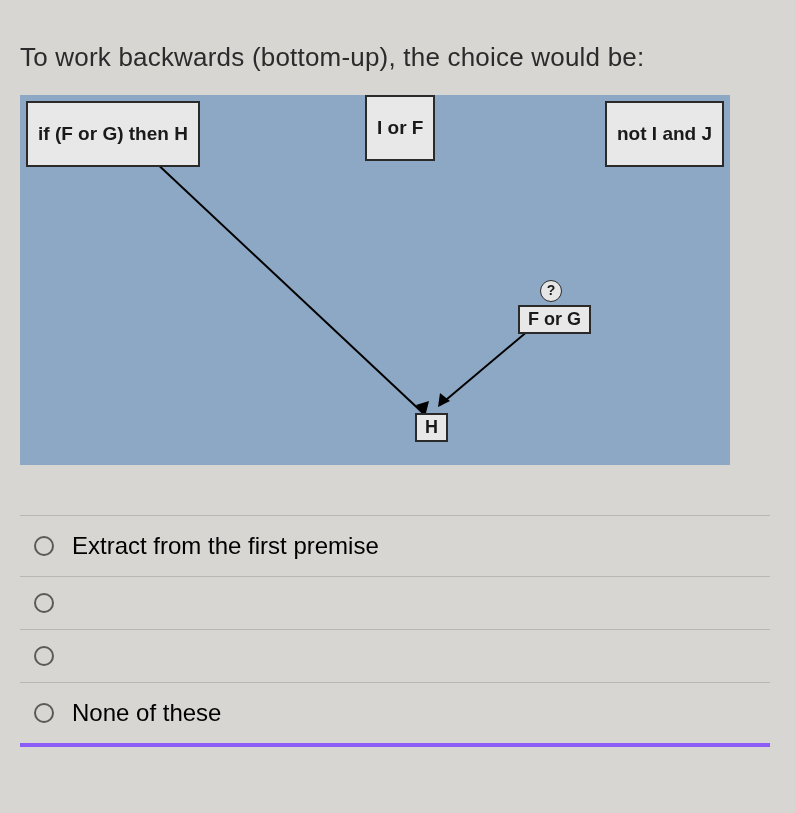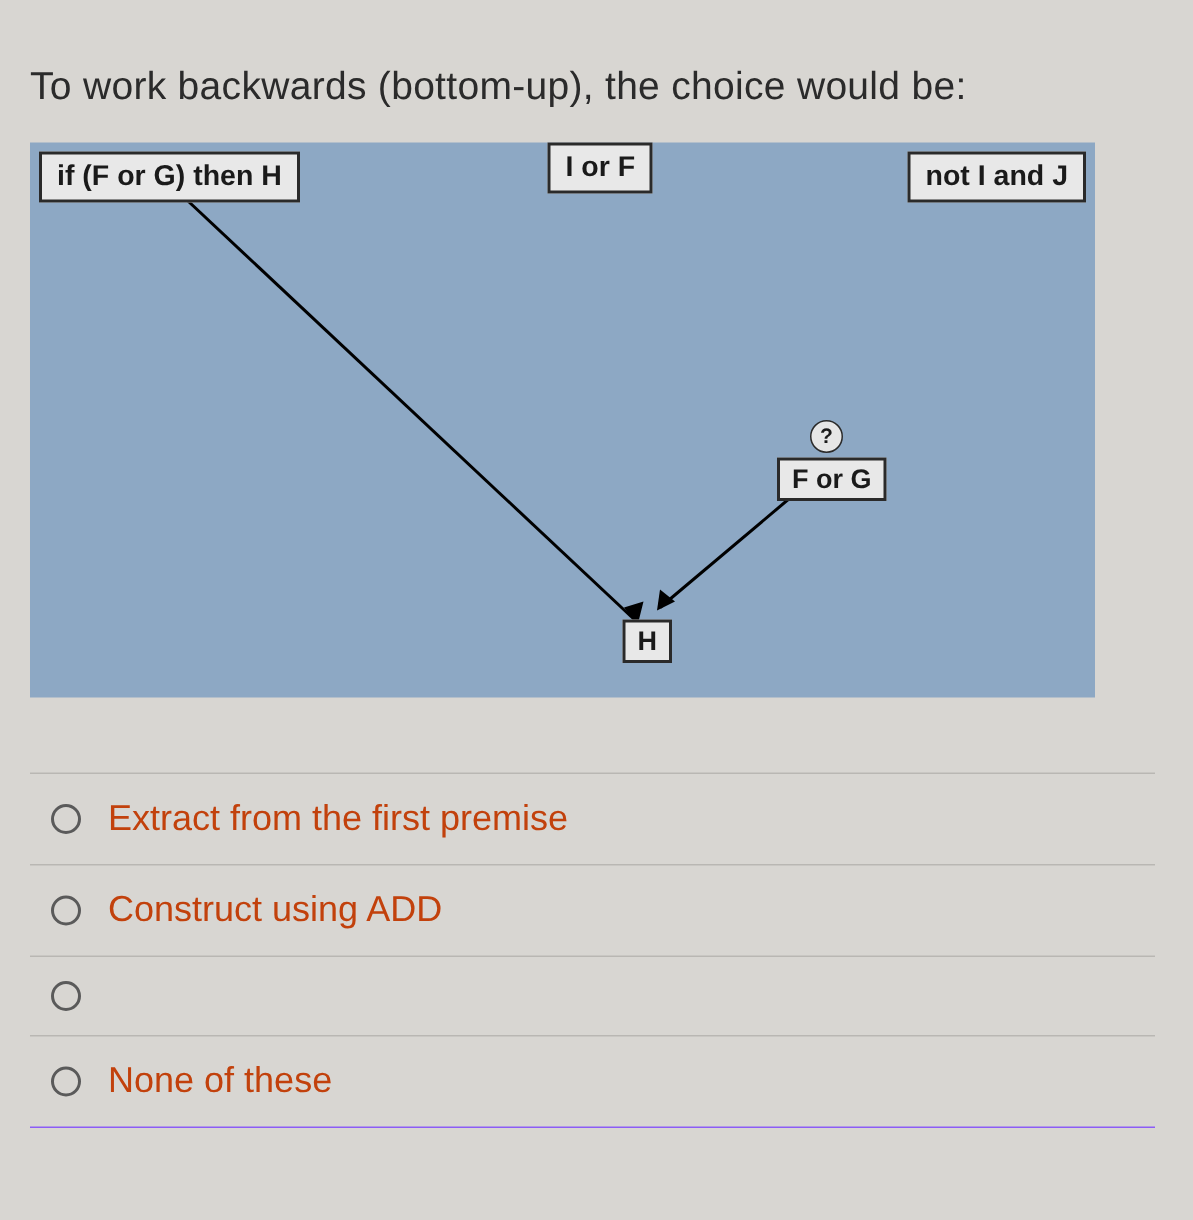--- a/index.html
+++ b/index.html
@@ -23,21 +23,21 @@
     position: relative;
     width: 710px;
     height: 370px;
     background: #8da8c4;
     margin-bottom: 50px;
   }
   .node {
     position: absolute;
     background: #e8e8e8;
     border: 2px solid #2a2a2a;
-    padding: 4px 10px;
+    padding: 20px 10px;
     font-size: 19px;
     font-weight: 600;
     color: #1a1a1a;
     white-space: nowrap;
   }
   .node.small {
     padding: 2px 8px;
     font-size: 18px;
   }
   .question-badge {
@@ -64,33 +64,33 @@
     width: 750px;
   }
   .option-row {
     border-top: 1px solid #b9b7b3;
     padding: 16px 8px 16px 14px;
     display: flex;
     align-items: center;
     gap: 18px;
   }
   .option-row:last-child {
-    border-bottom: 1px solid #8b5cf6;
+    border-bottom: 4px solid #8b5cf6;
   }
   .radio {
     width: 20px;
     height: 20px;
     border: 2px solid #5a5a5a;
     border-radius: 50%;
     background: transparent;
     flex-shrink: 0;
   }
   .option-label {
     font-size: 24px;
-    color: #c2410c;
+    color: #000000;
   }
 </style>
 </head>
 <body>
 
 <div class="question-text">To work backwards (bottom-up), the choice would be:</div>
 
 <div class="diagram-panel">
   <svg class="lines" viewBox="0 0 710 370">
     <line x1="100" y1="34" x2="405" y2="320" stroke="#000" stroke-width="2"></line>
@@ -109,21 +109,20 @@
   <div class="node small" style="left:395px; top:318px;">H</div>
 </div>
 
 <div class="options">
   <div class="option-row">
     <div class="radio"></div>
     <div class="option-label">Extract from the first premise</div>
   </div>
   <div class="option-row">
     <div class="radio"></div>
-    <div class="option-label">Construct using ADD</div>
   </div>
   <div class="option-row">
     <div class="radio"></div>
   </div>
   <div class="option-row">
     <div class="radio"></div>
     <div class="option-label">None of these</div>
   </div>
 </div>
 

